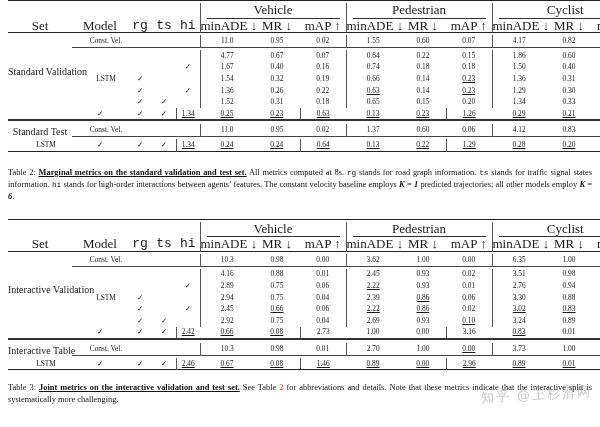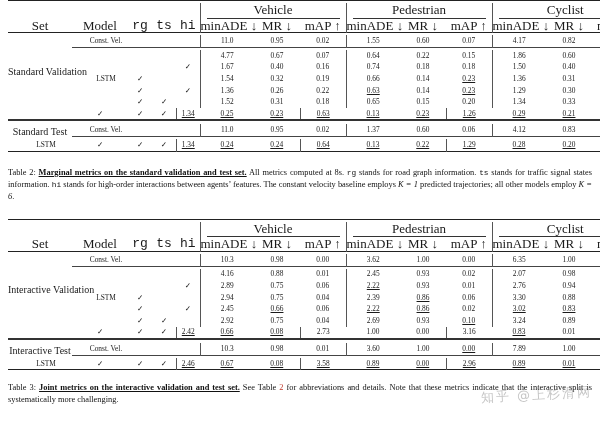--- a/index.html
+++ b/index.html
@@ -74,21 +74,21 @@
     width: 584px;
     margin: 0 auto;
     font-size: 8.4px;
     line-height: 1.42;
     text-align: justify;
     color: #111;
   }
   .caption b { font-weight: bold; margin-top: 44px; }
   .caption .u { text-decoration: underline; }
   .caption .mono { font-family: "Liberation Mono", "DejaVu Sans Mono", monospace; font-size: 7.8px; }
-  .caption .math { font-family: "Liberation Serif", serif; font-style: italic; }
+  .caption .math { font-family: "Liberation Serif", serif; font-style: italic; font-weight: bold; }
   .ref { color: #c0392b; }
 
   .spacer-a { height: 13px; }
   .spacer-b { height: 16px; }
   .spacer-c { height: 10px; }
 
   
   .watermark {
     position: absolute;
     right: 8px;
@@ -399,21 +399,21 @@
             <td class="modelcell"></td>
             <td class="chk"></td>
             <td class="chk"></td>
             <td class="chk"></td>
             <td class="vsep">4.16</td>
             <td class="">0.88</td>
             <td class="">0.01</td>
             <td class="vsep">2.45</td>
             <td class="">0.93</td>
             <td class="">0.02</td>
-            <td class="vsep">2.07</td>
+            <td class="vsep">3.51</td>
             <td class="">0.98</td>
             <td class="">0.00</td>
           </tr>
           <tr class="datarow">
             <td class="modelcell"></td>
             <td class="chk"></td>
             <td class="chk"></td>
             <td class="chk">✓</td>
             <td class="vsep">2.89</td>
             <td class="">0.75</td>
@@ -482,47 +482,47 @@
             <td class="">1.00</td>
             <td class="">0.00</td>
             <td class="vsep">3.16</td>
             <td class="b">0.83</td>
             <td class="">0.01</td>
           </tr>
           <tr class="rule-dbl">
             <td colspan="14"></td>
           </tr>
           <tr class="datarow">
-            <td class="setcell" rowspan="2">Interactive Test</td>
+            <td class="setcell" rowspan="2">Interactive Table</td>
             <td class="modelcell">Const. Vel.</td>
             <td class="chk"></td>
             <td class="chk"></td>
             <td class="chk"></td>
             <td class="vsep">10.3</td>
             <td class="">0.98</td>
             <td class="">0.01</td>
-            <td class="vsep">3.60</td>
+            <td class="vsep">2.70</td>
             <td class="">1.00</td>
             <td class="b">0.00</td>
-            <td class="vsep">7.89</td>
+            <td class="vsep">3.73</td>
             <td class="">1.00</td>
             <td class="">0.00</td>
           </tr>
           <tr class="rule-mid">
             <td colspan="14"></td>
           </tr>
           <tr class="datarow">
             <td class="modelcell">LSTM</td>
             <td class="chk">✓</td>
             <td class="chk">✓</td>
             <td class="chk">✓</td>
             <td class="vsep b">2.46</td>
             <td class="b">0.67</td>
             <td class="b">0.08</td>
-            <td class="vsep b">3.58</td>
+            <td class="vsep b">1.46</td>
             <td class="b">0.89</td>
             <td class="b">0.00</td>
             <td class="vsep b">2.96</td>
             <td class="b">0.89</td>
             <td class="b">0.01</td>
           </tr>
           <tr class="rule-bot">
             <td colspan="14"></td>
           </tr>
         </tbody>

